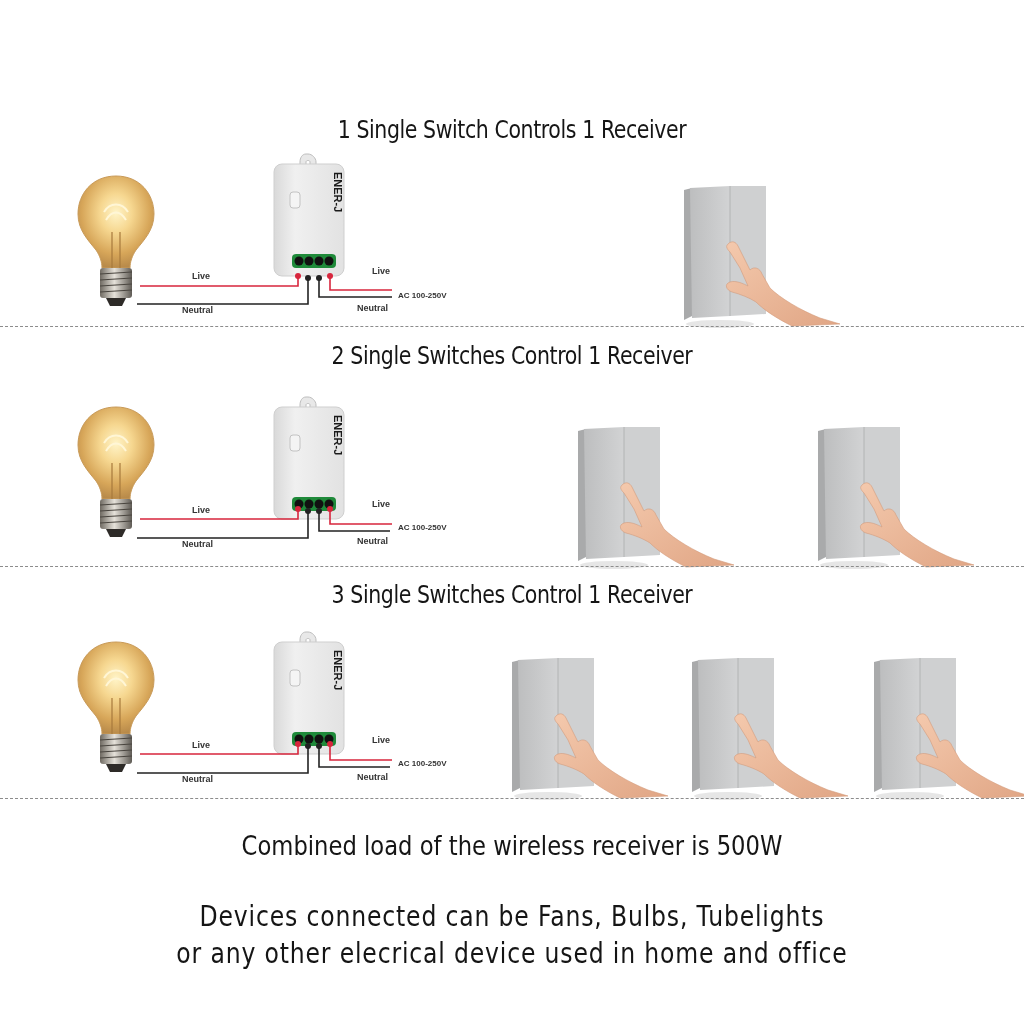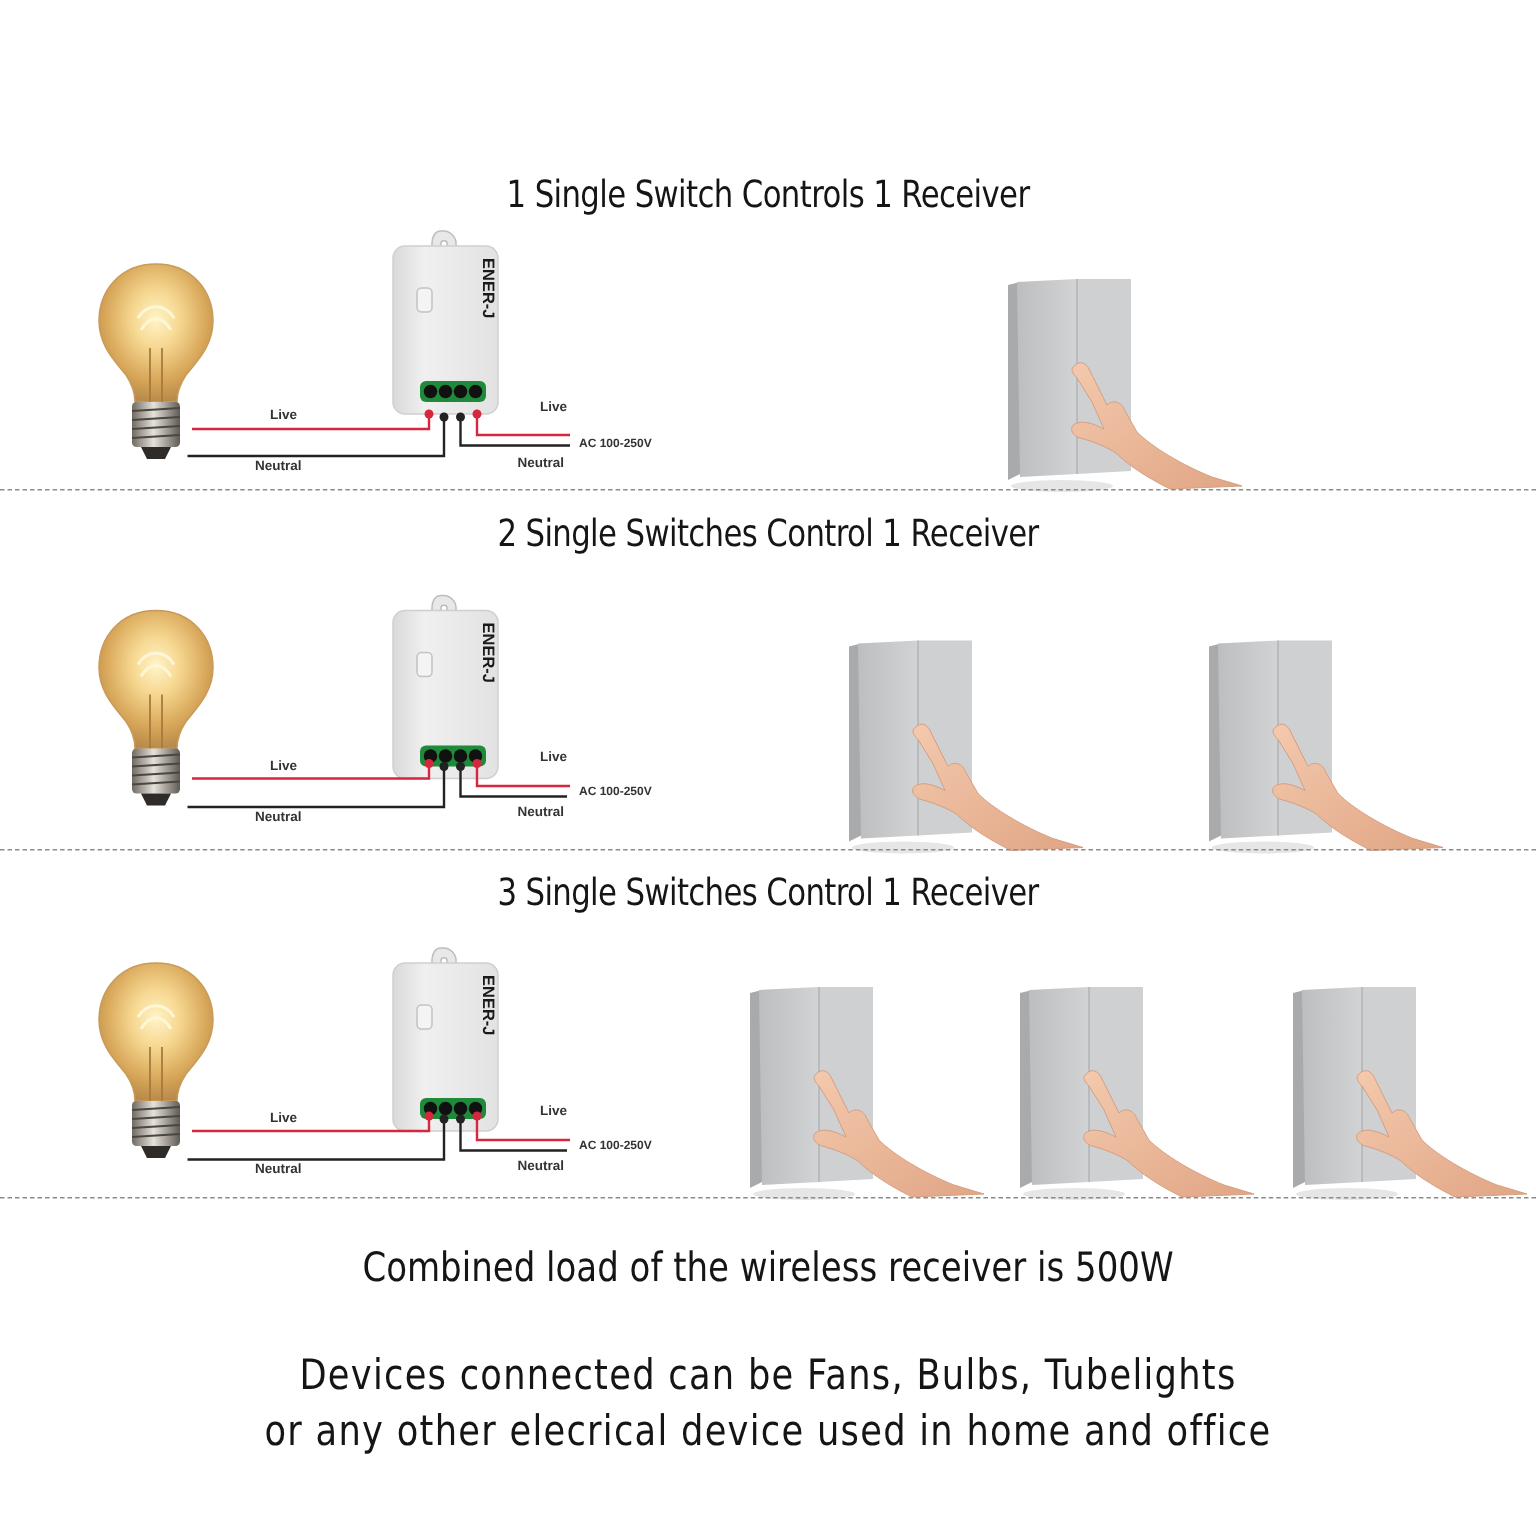--- a/index.html
+++ b/index.html
@@ -1,19 +1,19 @@
 <!DOCTYPE html>
 <html><head>
 <meta charset="utf-8">
 <style>
   html, body { margin: 0; padding: 0; background: #ffffff; }
   body { width: 1024px; height: 1024px; position: relative; overflow: hidden; font-family: "DejaVu Sans", sans-serif; color: #1a1a1a; }
   .title { position: absolute; left: 0; width: 1024px; text-align: center; font-family: "DejaVu Sans", sans-serif; font-size: 25px; letter-spacing: -0.5px; transform: scaleX(0.82); transform-origin: 512px 0; color: #151515; }
   .divider { position: absolute; left: 0; width: 1024px; height: 0; border-top: 1.5px dashed #8c8c8c; }
-  .section { position: absolute; left: 0; width: 950px; }
+  .section { position: absolute; left: 12px; width: 950px; }
   .bulb { position: absolute; }
   .receiver { position: absolute; }
   .wire-label { position: absolute; font-family: "Liberation Sans", sans-serif; font-weight: bold; font-size: 9px; color: #333; white-space: nowrap; }
   .switch { position: absolute; }
   .footer-text { position: absolute; left: 0; width: 1024px; text-align: center; font-family: "DejaVu Sans", sans-serif; color: #151515; transform: scaleX(0.84); transform-origin: 512px 0; }
 </style>
 </head>
 <body>
 
 <svg width="0" height="0" style="position:absolute">

